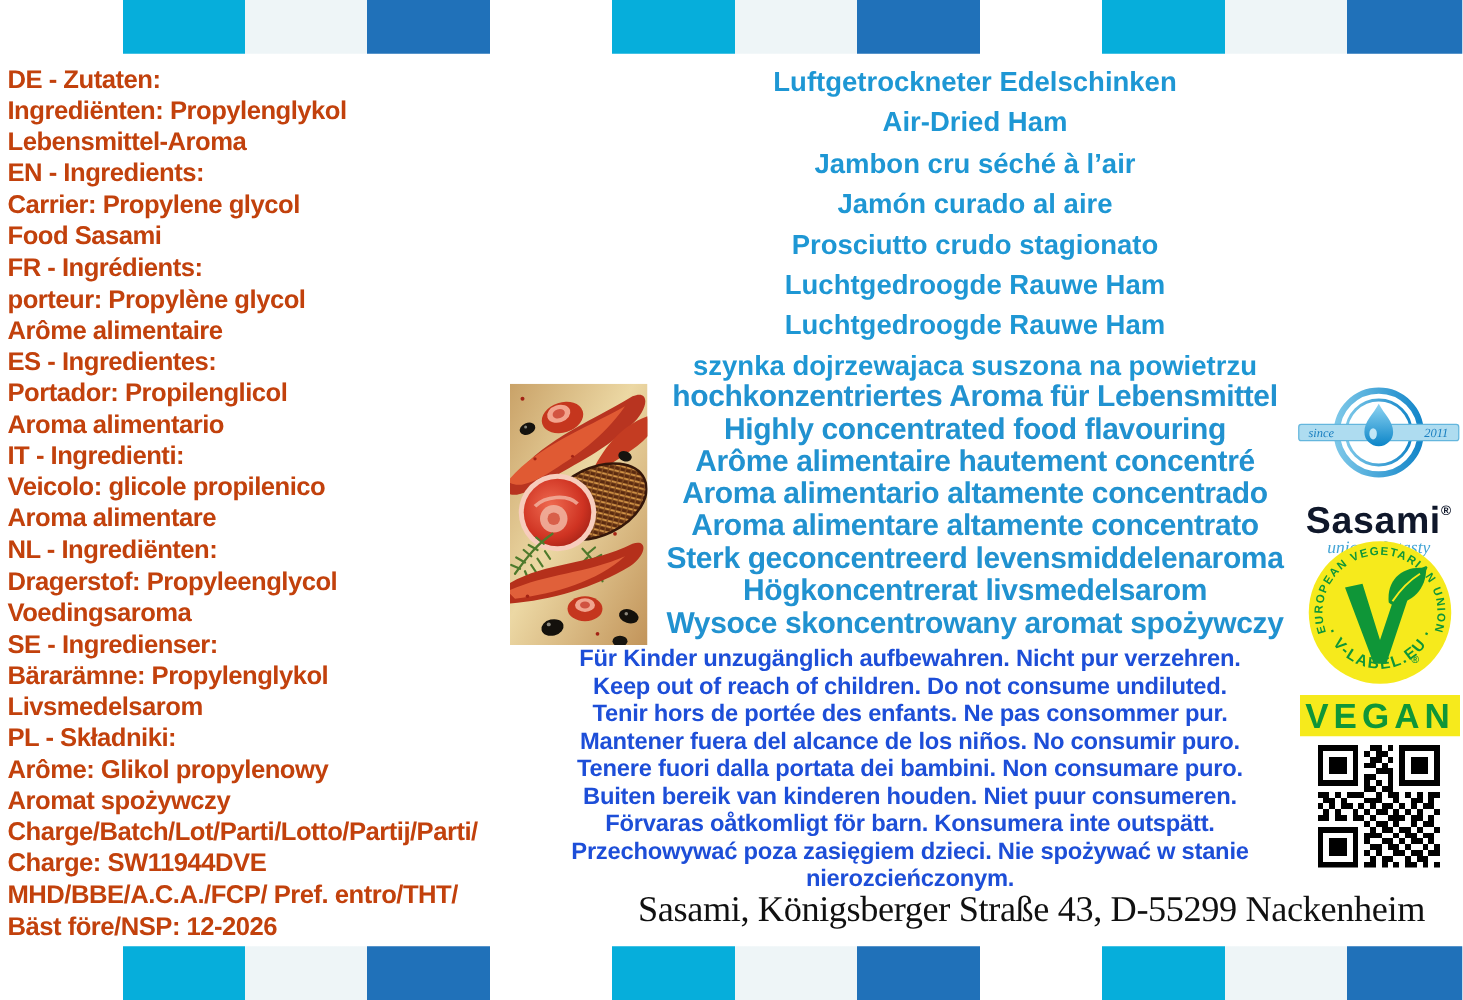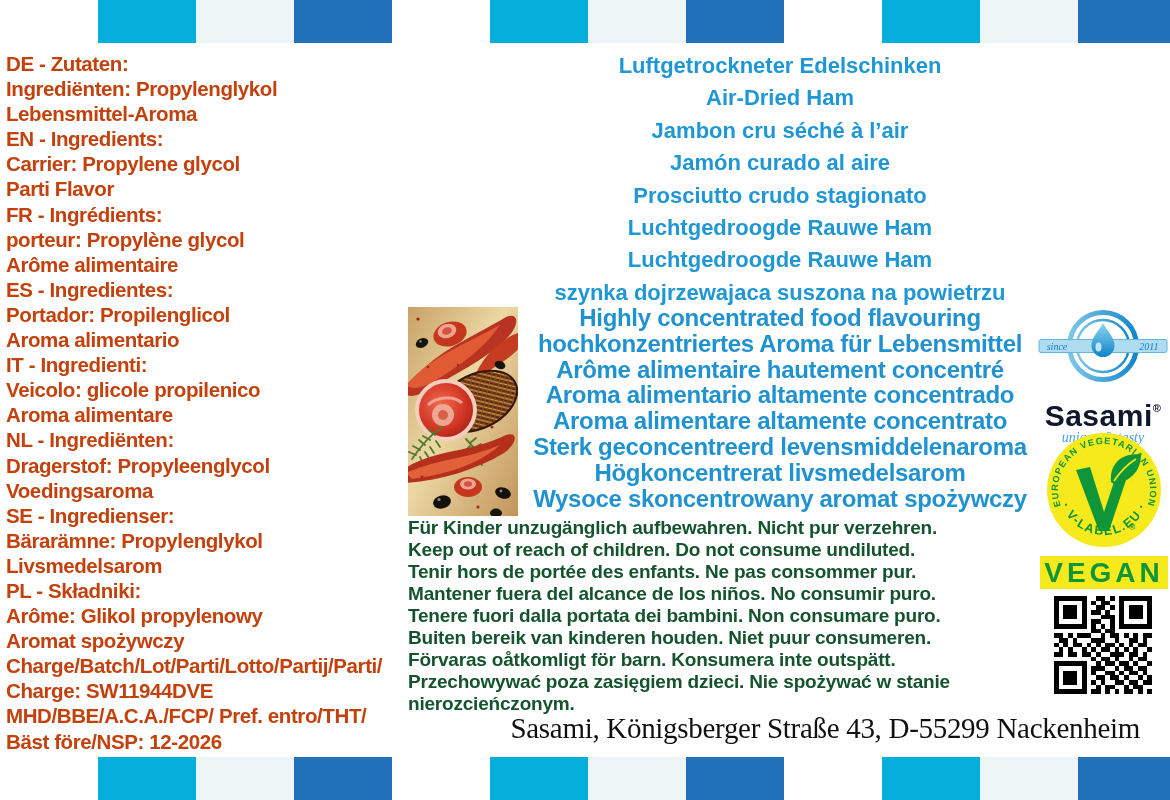--- a/index.html
+++ b/index.html
@@ -35,22 +35,22 @@
 
   .concentrates{
     position:absolute;left:450px;top:305px;width:660px;
     text-align:center;font-weight:bold;font-size:24px;line-height:25.8px;
     color:#2192d0;letter-spacing:-0.3px;
   }
   .concentrates div{white-space:nowrap;}
 
   .warnings{
     position:absolute;left:408px;top:517px;width:640px;
-    font-weight:bold;font-size:19px;line-height:22px;
-    color:#14532d;letter-spacing:-0.2px;
+    text-align:center;font-weight:bold;font-size:19px;line-height:22px;
+    color:#1d4ed8;letter-spacing:-0.2px;
   }
   .warnings div{white-space:nowrap;}
 
   .address{
     position:absolute;left:430px;top:712px;width:710px;
     text-align:right;font-family:"Liberation Serif", serif;
     font-size:29px;color:#101010;letter-spacing:-0.3px;white-space:nowrap;
   }
 
   .ham-art{position:absolute;left:408px;top:307px;width:110px;height:209px;}
@@ -74,21 +74,21 @@
 
 <div class="bar top"></div>
 <div class="bar bottom"></div>
 
 <div class="ingredients">
     <div>DE - Zutaten:</div>
     <div>Ingrediënten: Propylenglykol</div>
     <div>Lebensmittel-Aroma</div>
     <div>EN - Ingredients:</div>
     <div>Carrier: Propylene glycol</div>
-    <div>Parti Flavor</div>
+    <div>Food Sasami</div>
     <div>FR - Ingrédients:</div>
     <div>porteur: Propylène glycol</div>
     <div>Arôme alimentaire</div>
     <div>ES - Ingredientes:</div>
     <div>Portador: Propilenglicol</div>
     <div>Aroma alimentario</div>
     <div>IT - Ingredienti:</div>
     <div>Veicolo: glicole propilenico</div>
     <div>Aroma alimentare</div>
     <div>NL - Ingrediënten:</div>
@@ -111,22 +111,22 @@
     <div>Air-Dried Ham</div>
     <div>Jambon cru séché à l’air</div>
     <div>Jamón curado al aire</div>
     <div>Prosciutto crudo stagionato</div>
     <div>Luchtgedroogde Rauwe Ham</div>
     <div>Luchtgedroogde Rauwe Ham</div>
     <div>szynka dojrzewajaca suszona na powietrzu</div>
   </div>
 
 <div class="concentrates">
+    <div>hochkonzentriertes Aroma für Lebensmittel</div>
     <div>Highly concentrated food flavouring</div>
-    <div>hochkonzentriertes Aroma für Lebensmittel</div>
     <div>Arôme alimentaire hautement concentré</div>
     <div>Aroma alimentario altamente concentrado</div>
     <div>Aroma alimentare altamente concentrato</div>
     <div>Sterk geconcentreerd levensmiddelenaroma</div>
     <div>Högkoncentrerat livsmedelsarom</div>
     <div>Wysoce skoncentrowany aromat spożywczy</div>
   </div>
 
 <div class="warnings">
     <div>Für Kinder unzugänglich aufbewahren. Nicht pur verzehren.</div>

